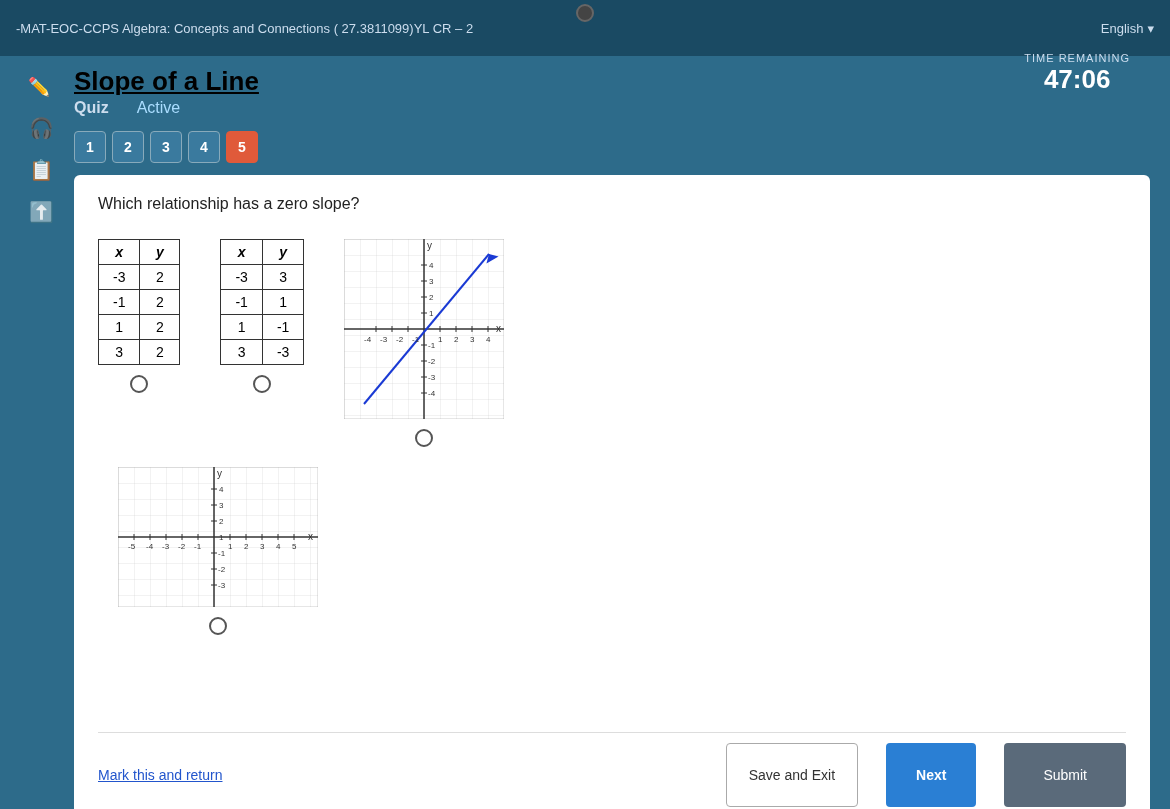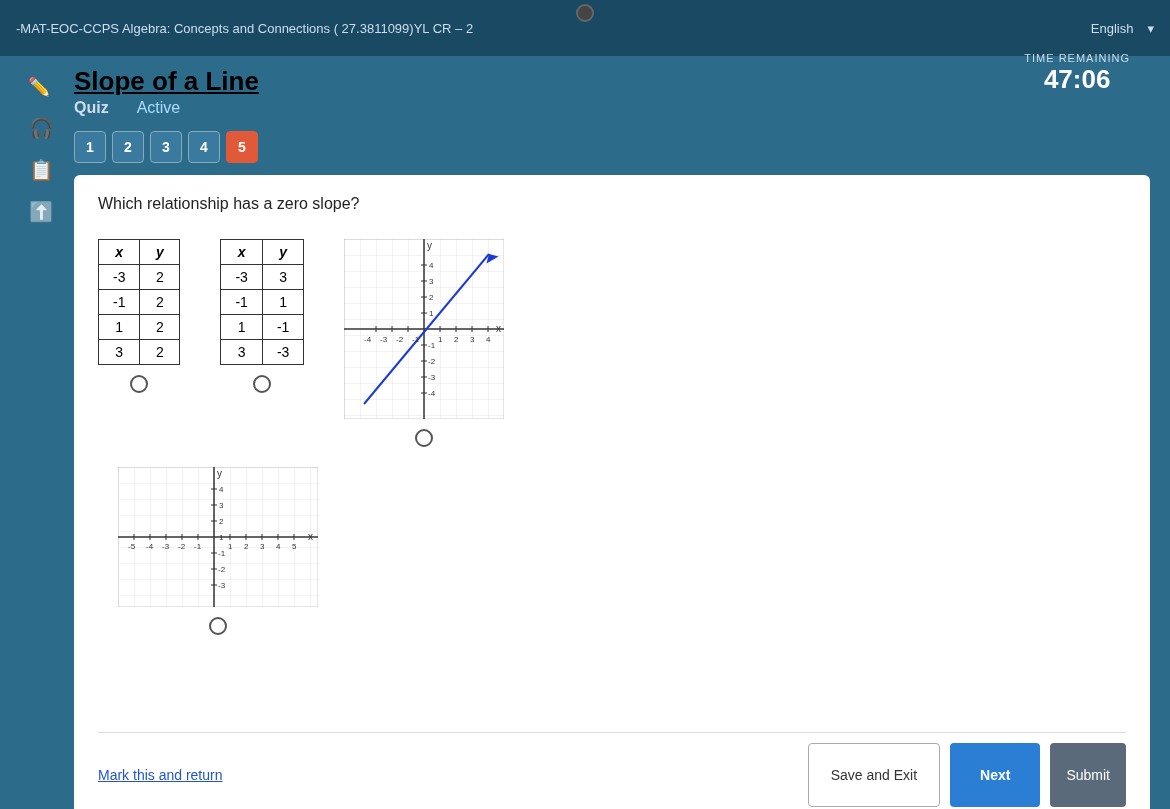--- a/index.html
+++ b/index.html
@@ -19,21 +19,21 @@
       display: flex;
       align-items: center;
       justify-content: space-between;
       padding: 0 16px;
       color: #cde;
       font-size: 13px;
     }
     .top-bar-right {
       display: flex;
       align-items: center;
-      gap: 14px;
+      gap: 4px;
       font-size: 13px;
       color: #cde;
     }
 
     
     .camera-dot {
       position: absolute;
       top: 4px;
       left: 50%;
       transform: translateX(-50%);
@@ -233,21 +233,21 @@
     .mark-return {
       color: #2255cc;
       font-size: 14px;
       text-decoration: underline;
       cursor: pointer;
       background: none;
       border: none;
     }
     .footer-right {
       display: flex;
-      gap: 10px;
+      gap: 28px;
     }
     .btn-save {
       padding: 10px 22px;
       background: white;
       border: 1px solid #aaa;
       border-radius: 4px;
       font-size: 14px;
       cursor: pointer;
       color: #333;
     }
@@ -255,21 +255,21 @@
       padding: 24px 30px;
       background: #2a7fd4;
       border: none;
       border-radius: 4px;
       font-size: 14px;
       cursor: pointer;
       color: white;
       font-weight: bold;
     }
     .btn-submit {
-      padding: 10px 16px;
+      padding: 10px 39px;
       background: #5a6a7a;
       border: none;
       border-radius: 4px;
       font-size: 14px;
       cursor: pointer;
       color: white;
     }
 
     
     svg.graph-svg {

